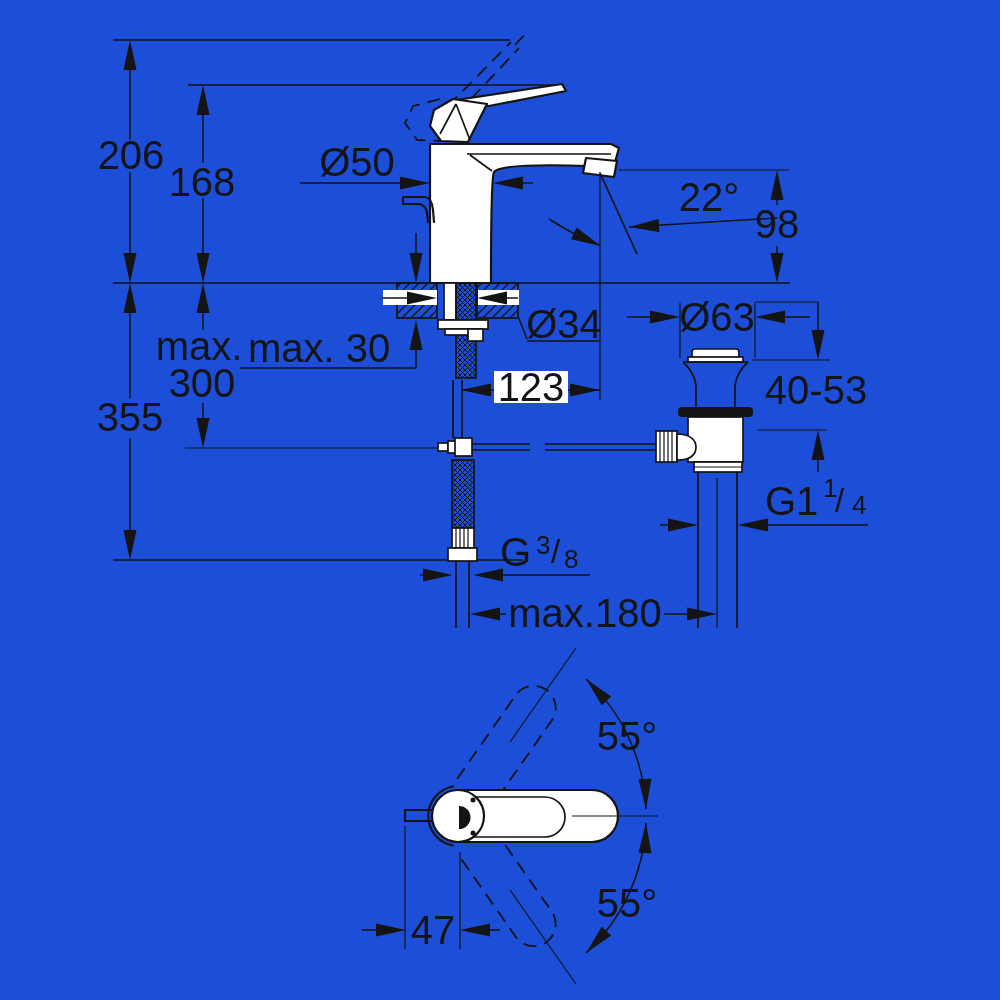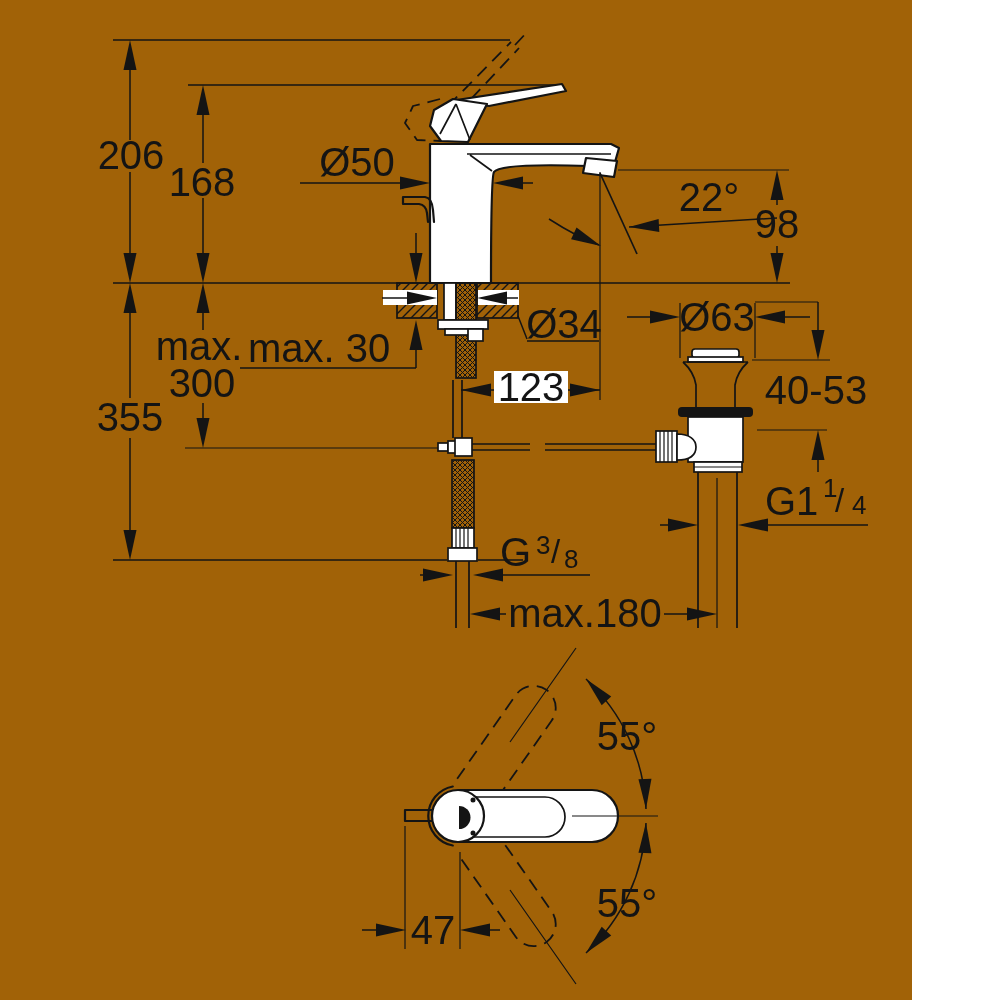--- a/index.html
+++ b/index.html
@@ -1,16 +1,16 @@
 <!DOCTYPE html>
 <html><head>
 <meta charset="utf-8">
 <style>
   html,body{margin:0;padding:0;background:#fff;}
-  .stage{width:912px;height:1000px;background:#a16207;position:relative;overflow:hidden;}
+  .stage{width:1000px;height:1000px;background:#1d4ed8;position:relative;overflow:hidden;}
   svg{display:block;}
   text{font-family:"Liberation Sans","DejaVu Sans",sans-serif;fill:#141414;}
   .t40{font-size:40px;}
   .t34{font-size:33px;}
   .t26{font-size:26px;}
   .mid{text-anchor:middle;}
   .thin{stroke:#141414;stroke-width:1.5;fill:none;}
   .xtra{stroke:#141414;stroke-width:1.2;fill:none;}
   .obj{stroke:#141414;stroke-width:2.2;fill:none;stroke-linejoin:round;stroke-linecap:round;}
   .objf{stroke:#141414;stroke-width:2.2;fill:#fff;stroke-linejoin:round;}

